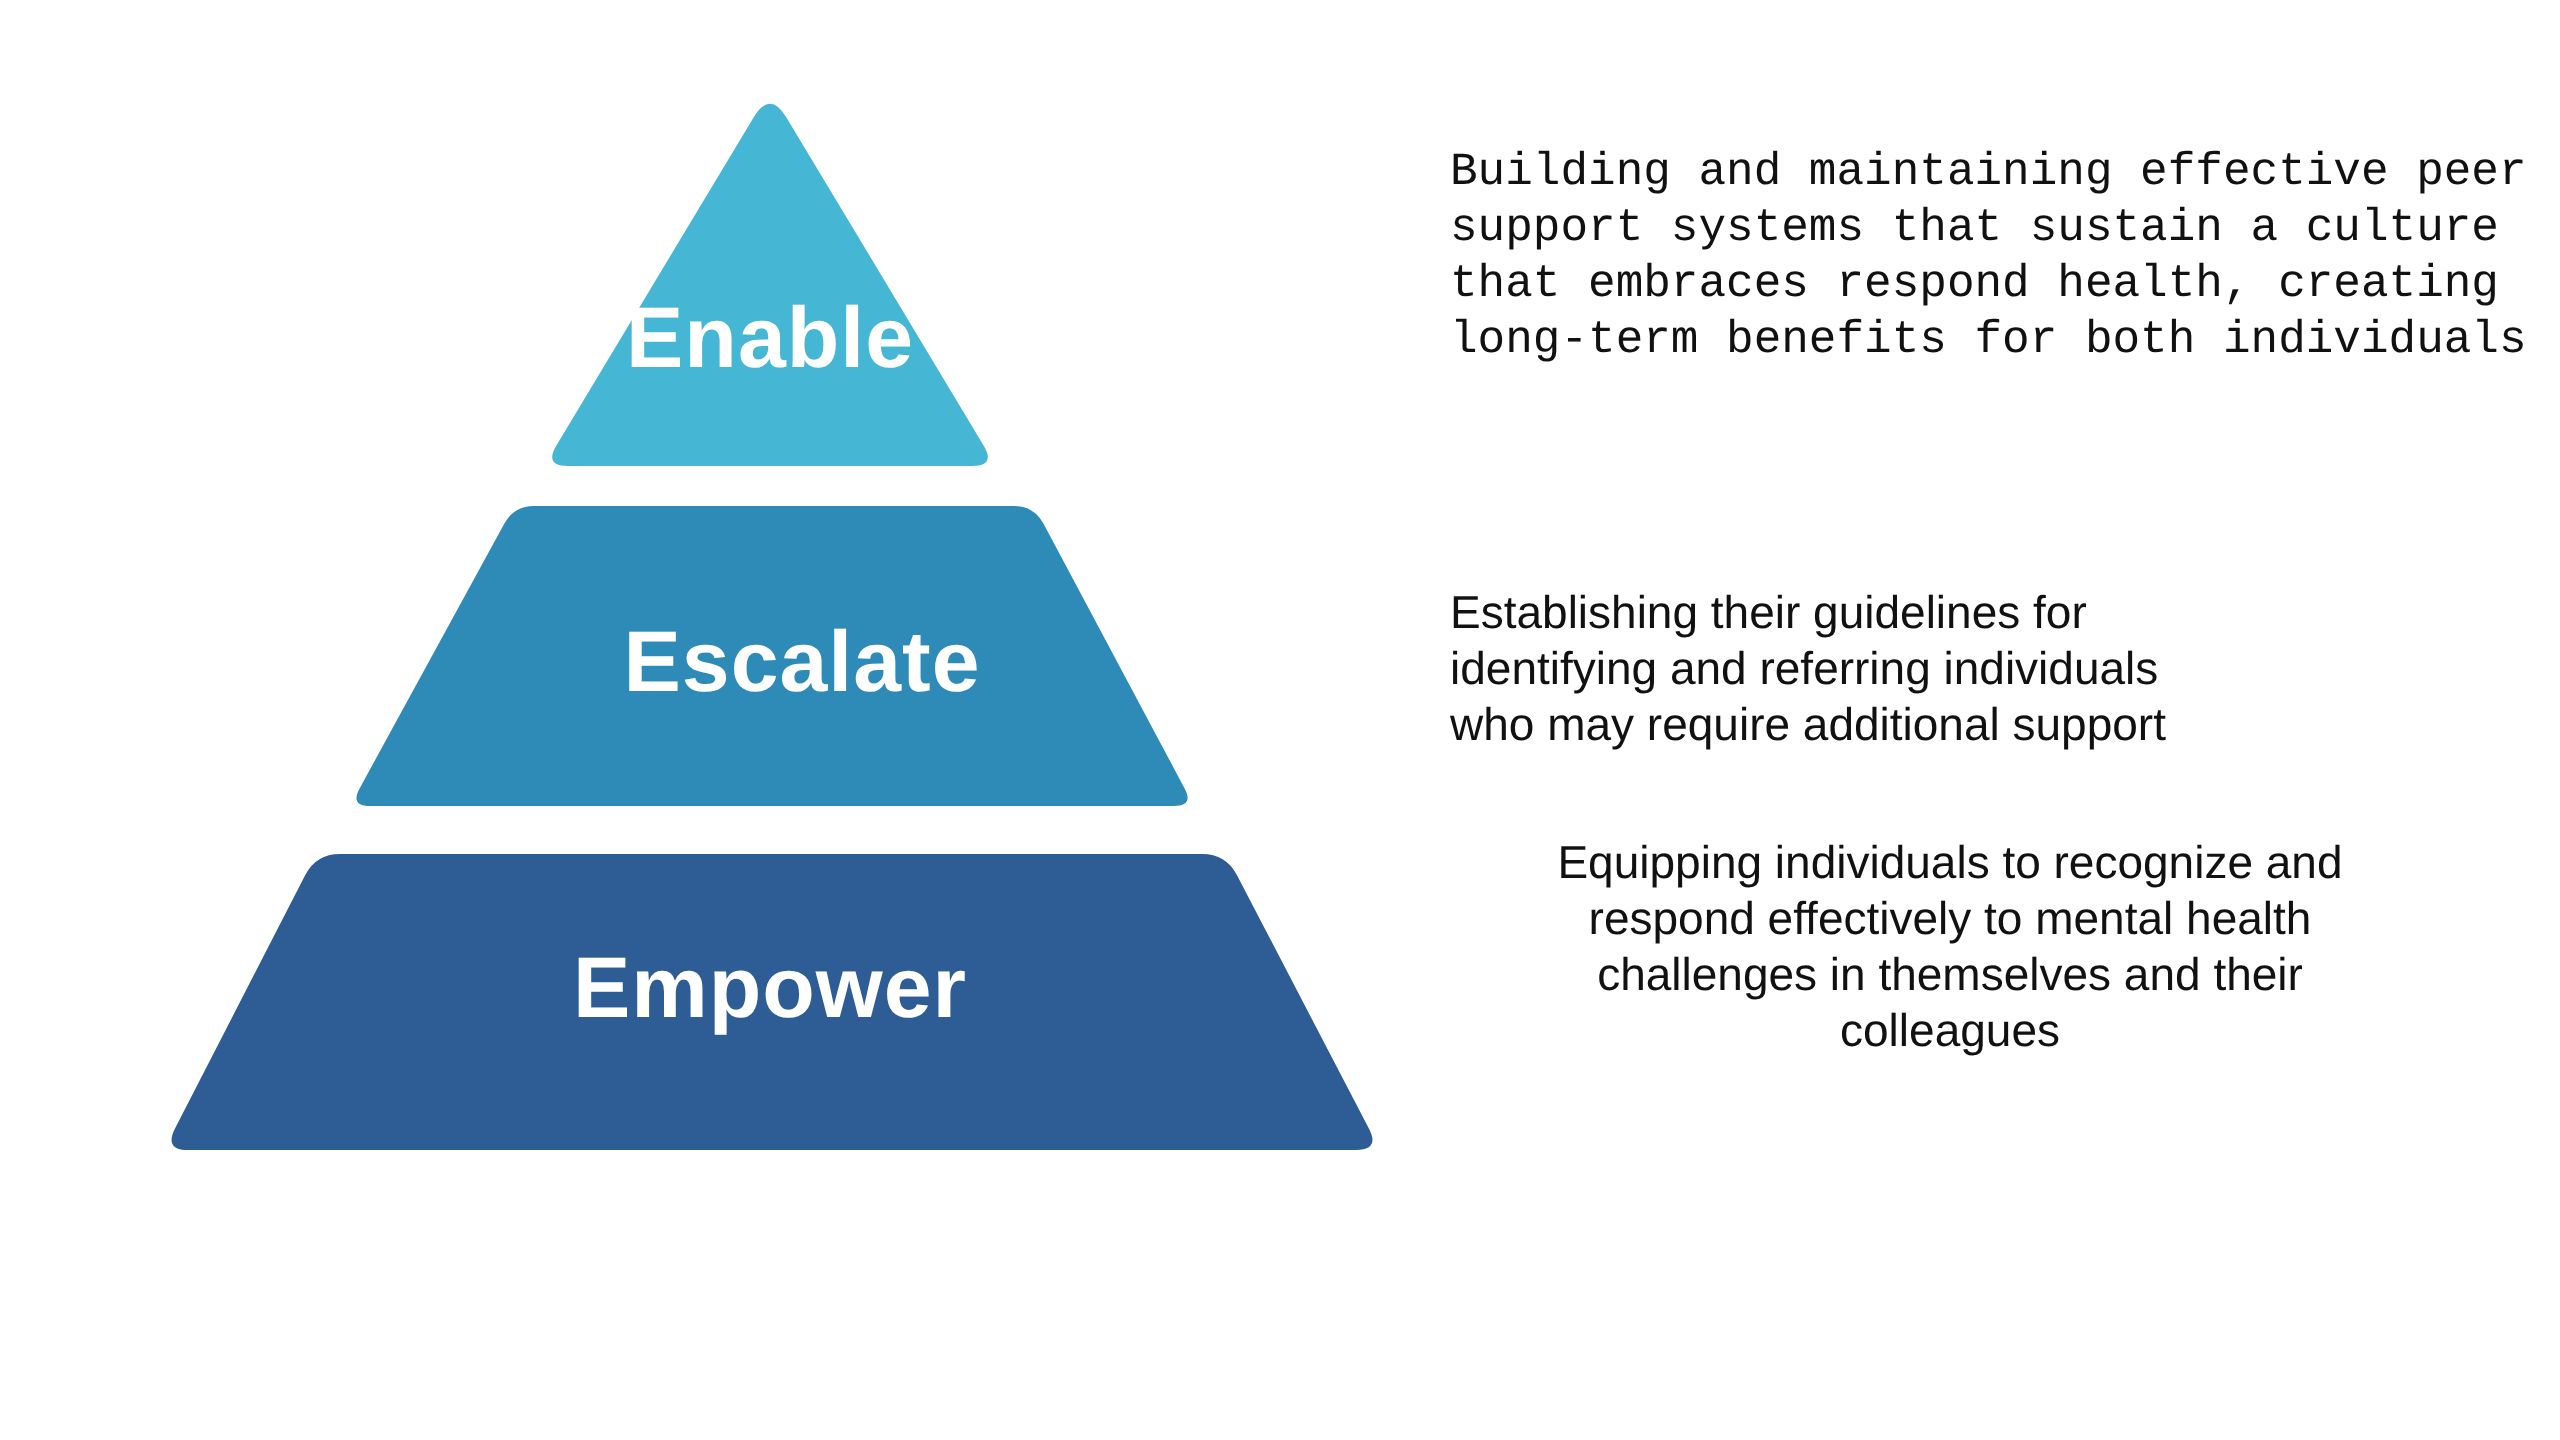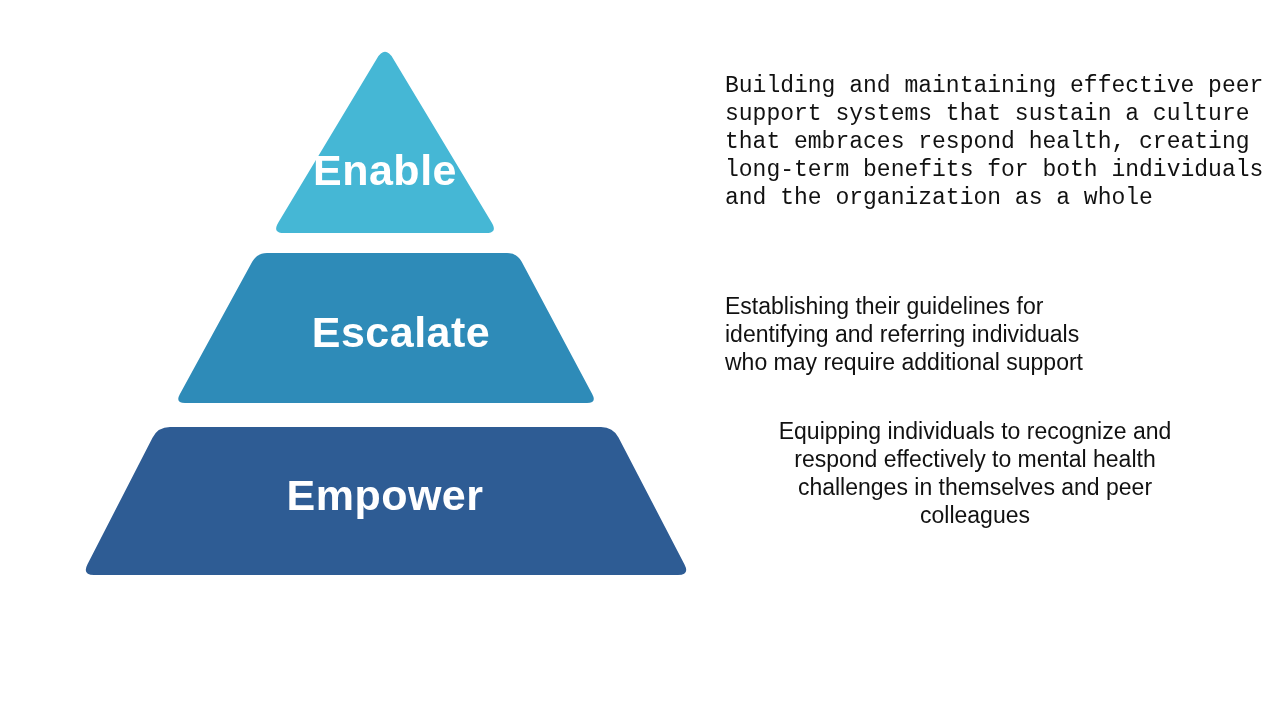--- a/index.html
+++ b/index.html
@@ -67,29 +67,28 @@
 
   <div class="level-label label-enable">Enable</div>
   <div class="level-label label-escalate">Escalate</div>
   <div class="level-label label-empower">Empower</div>
 
   <div class="desc-block desc-1">
     <div class="line">Building and maintaining effective peer</div>
     <div class="line">support systems that sustain a culture</div>
     <div class="line">that embraces respond health, creating</div>
     <div class="line">long-term benefits for both individuals</div>
-    <div class="line">and the organization as a whole</div>
   </div>
 
   <div class="desc-block desc-2">
     <div class="line">Establishing their guidelines for</div>
     <div class="line">identifying and referring individuals</div>
     <div class="line">who may require additional support</div>
   </div>
 
   <div class="desc-block desc-3">
     <div class="line">Equipping individuals to recognize and</div>
     <div class="line">respond effectively to mental health</div>
-    <div class="line">challenges in themselves and peer</div>
+    <div class="line">challenges in themselves and their</div>
     <div class="line">colleagues</div>
   </div>
 
 </div>
 
 </body></html>

